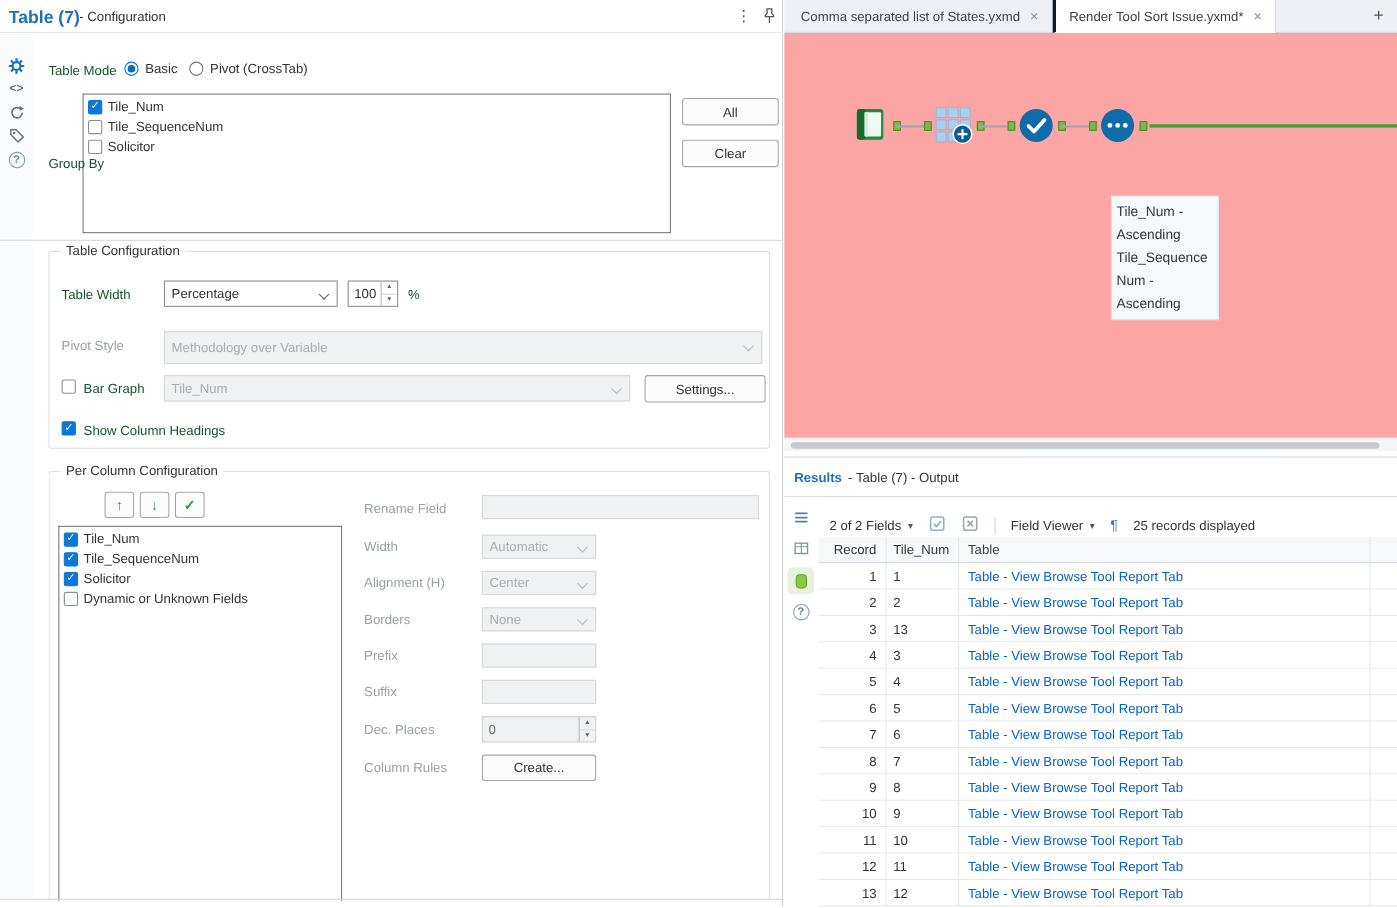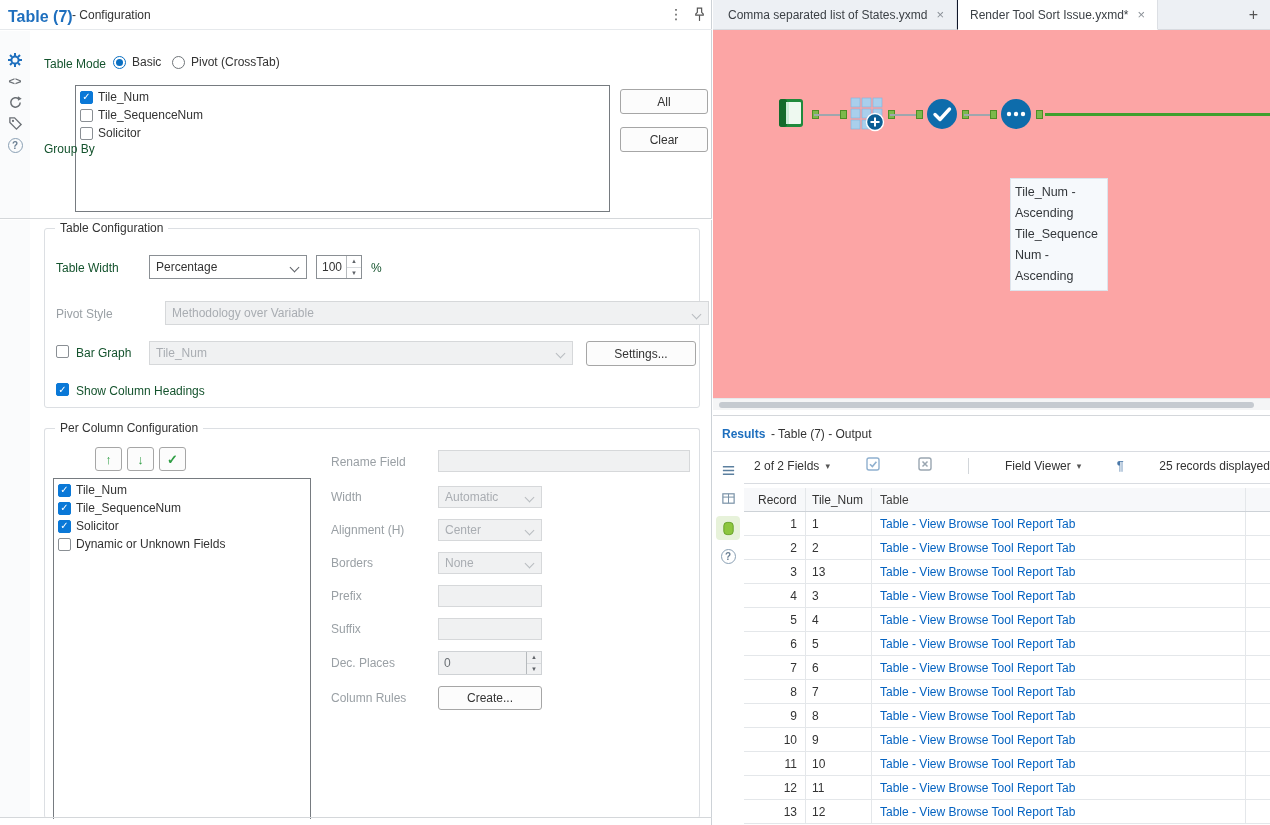--- a/index.html
+++ b/index.html
@@ -54,21 +54,21 @@
   .spin .spin-btns span { flex:1; display:flex; align-items:center; justify-content:center; font-size:6px; color:#5f6368; cursor:pointer; }
   .spin .spin-btns span:first-child { border-bottom:1px solid #d8dbde; }
   .spin.disabled { background:#f0f1f2; border-color:#cfd2d5; }
   .spin.disabled .spin-val { color:#6a6f74; }
 
   .mini-btn { position:absolute; width:27px; height:24px; background:#fcfcfc; border:1px solid #a6a6a6; border-radius:3px; display:flex; align-items:center; justify-content:center; color:#2f9e44; font-weight:bold; font-size:13px; cursor:pointer; }
 
   
   .tabbar { position:absolute; left:713px; top:0; width:557px; height:30px; background:#edf0f4; border-bottom:1px solid #d8dbe0; display:flex; align-items:stretch; padding-left:3px; }
   .tab { display:flex; align-items:center; gap:9px; padding:0 12px; color:#3c4146; border-right:1px solid #dcdfe4; cursor:pointer; white-space:nowrap; }
-  .tab.active { background:#fff; border-left:1px solid #0f172a; margin-bottom:-1px; border-bottom:1px solid #fff; z-index:2;align-items:center; }
+  .tab.active { background:#fff; border-left:3px solid #0f172a; margin-bottom:-1px; border-bottom:1px solid #fff; z-index:2;align-items:center; }
   .tab-close { color:#8a9097; font-size:13px; }
   .new-tab { margin-left:auto; margin-right:12px; align-self:center; font-size:16px; color:#555; cursor:pointer; }
 
   
   .canvas { position:absolute; left:713px; top:30px; width:557px; height:368px; background:#fca5a5; overflow:hidden; }
   .tool { position:absolute; width:38px; height:38px; }
   .anchor { position:absolute; width:7px; height:9px; background:#7cb94c; border:1px solid #4f8d27; }
   .wire { position:absolute; height:2px; background:#9fa6ad; }
   .wire.green { height:3px; background:#3fa02e; }
   .annotation { position:absolute; width:98px; padding:3px 4px; background:#f6f9fc; border:1px solid #dde4ec; color:#33373b; font-size:12.5px; line-height:21px; overflow-wrap:anywhere; }
@@ -80,21 +80,21 @@
   .results { position:absolute; left:713px; top:415px; width:557px; height:410px; background:#fff; border-top:1px solid #d4d7db; }
   .res-header { position:absolute; left:0; top:0; width:557px; height:36px; border-bottom:1px solid #d9dce1; }
   .res-title { position:absolute; left:9px; top:11px; font-weight:bold; color:#1e6fbe; }
   .res-sub { position:absolute; left:58px; top:11px; color:#333; }
 
   .res-strip { position:absolute; left:0; top:36px; width:31px; height:374px; background:#fff; }
   .res-strip .strip-icon { left:7px; }
   .anchor-btn { position:absolute; left:3px; width:24px; height:24px; border-radius:4px; background:#e7f2da; display:flex; align-items:center; justify-content:center; }
   .qmark { width:15px; height:15px; border:1px solid #8aa0b4; border-radius:50%; color:#6b7f93; font-size:10px; display:flex; align-items:center; justify-content:center; font-weight:bold; }
 
-  .res-toolbar { position:absolute; left:31px; top:32px; width:526px; height:36px; border-bottom:1px solid #d9dce1; display:flex; align-items:center; gap:14px; padding-left:10px;justify-content:space-between; }
+  .res-toolbar { position:absolute; left:31px; top:44px; width:526px; height:36px; border-bottom:1px solid #d9dce1; display:flex; align-items:center; gap:14px; padding-left:10px; }
   .dd { display:flex; align-items:center; gap:6px; cursor:pointer; color:#333; white-space:nowrap; }
   .caret { font-size:9px; color:#555; }
   .tb-sep { width:1px; height:16px; background:#d2d6da; }
   .pilcrow { font-size:13px; color:#4a78a8; cursor:pointer; }
 
   .grid { position:absolute; left:31px; top:72px; width:526px; height:338px; overflow:hidden; }
   .grid-head { display:flex; height:24px; background:#f7f8fa; border-bottom:1px solid #cdd2d7; }
   .hcell { display:flex; align-items:center; color:#333; border-right:1px solid #e4e7ea; }
   .grid-row { display:flex; height:24px; border-bottom:1px solid #e4e7ea; background:#fff; }
   .cell { display:flex; align-items:center; border-right:1px solid #e4e7ea; overflow:hidden; white-space:nowrap; }
@@ -196,21 +196,21 @@
       <div class="spin" style="left:271px;top:26px;width:46px;height:24px">
         <span class="spin-val">100</span>
         <span class="spin-btns">
           <span>▲</span>
           <span>▼</span>
         </span>
       </div>
       <span class="lbl" style="left:326px;top:32px">%</span>
 
       <span class="lbl glabel" style="left:11px;top:78px">Pivot Style</span>
-      <div class="sel disabled" style="left:120px;top:72px;width:544px;height:24px">
+      <div class="sel disabled" style="left:104px;top:72px;width:544px;height:30px">
         <span>Methodology over Variable</span>
         <span class="chev" style="top:9px"></span>
       </div>
 
       <span class="cb" style="position:absolute;left:11px;top:116px"></span>
       <span class="lbl" style="left:31px;top:117px">Bar Graph</span>
       <div class="sel disabled" style="left:104px;top:112px;width:424px;height:24px">
         <span>Tile_Num</span>
         <span class="chev"></span>
       </div>

